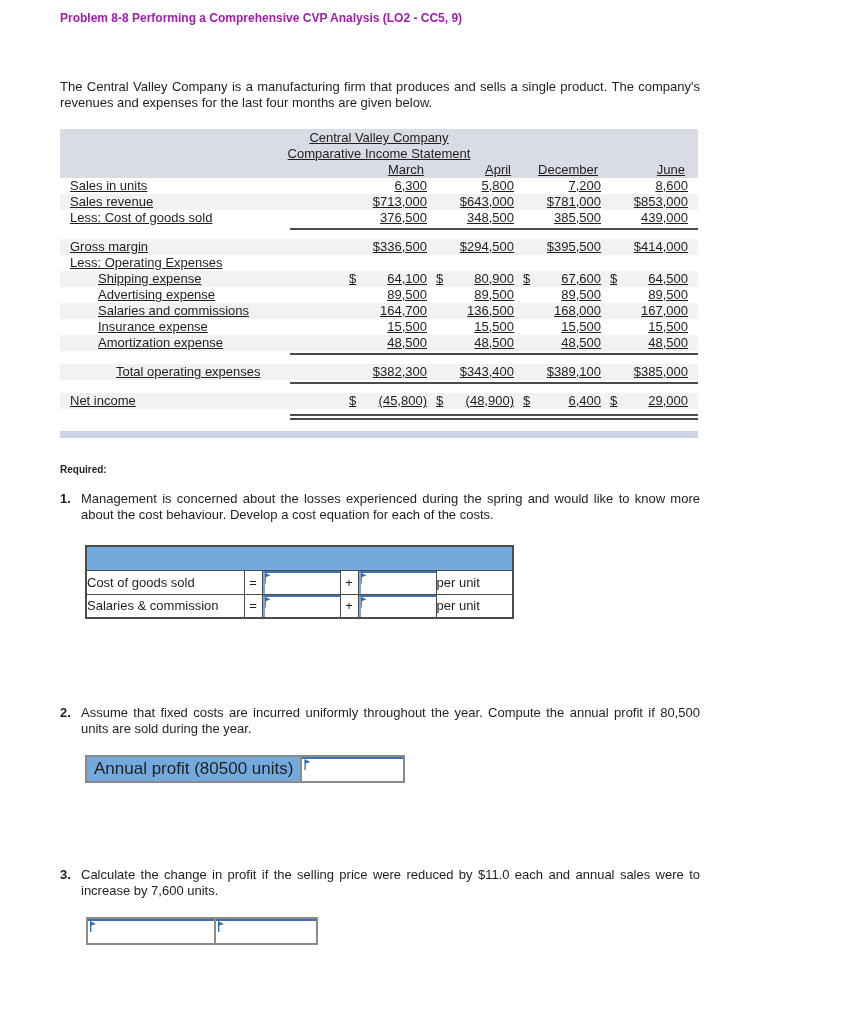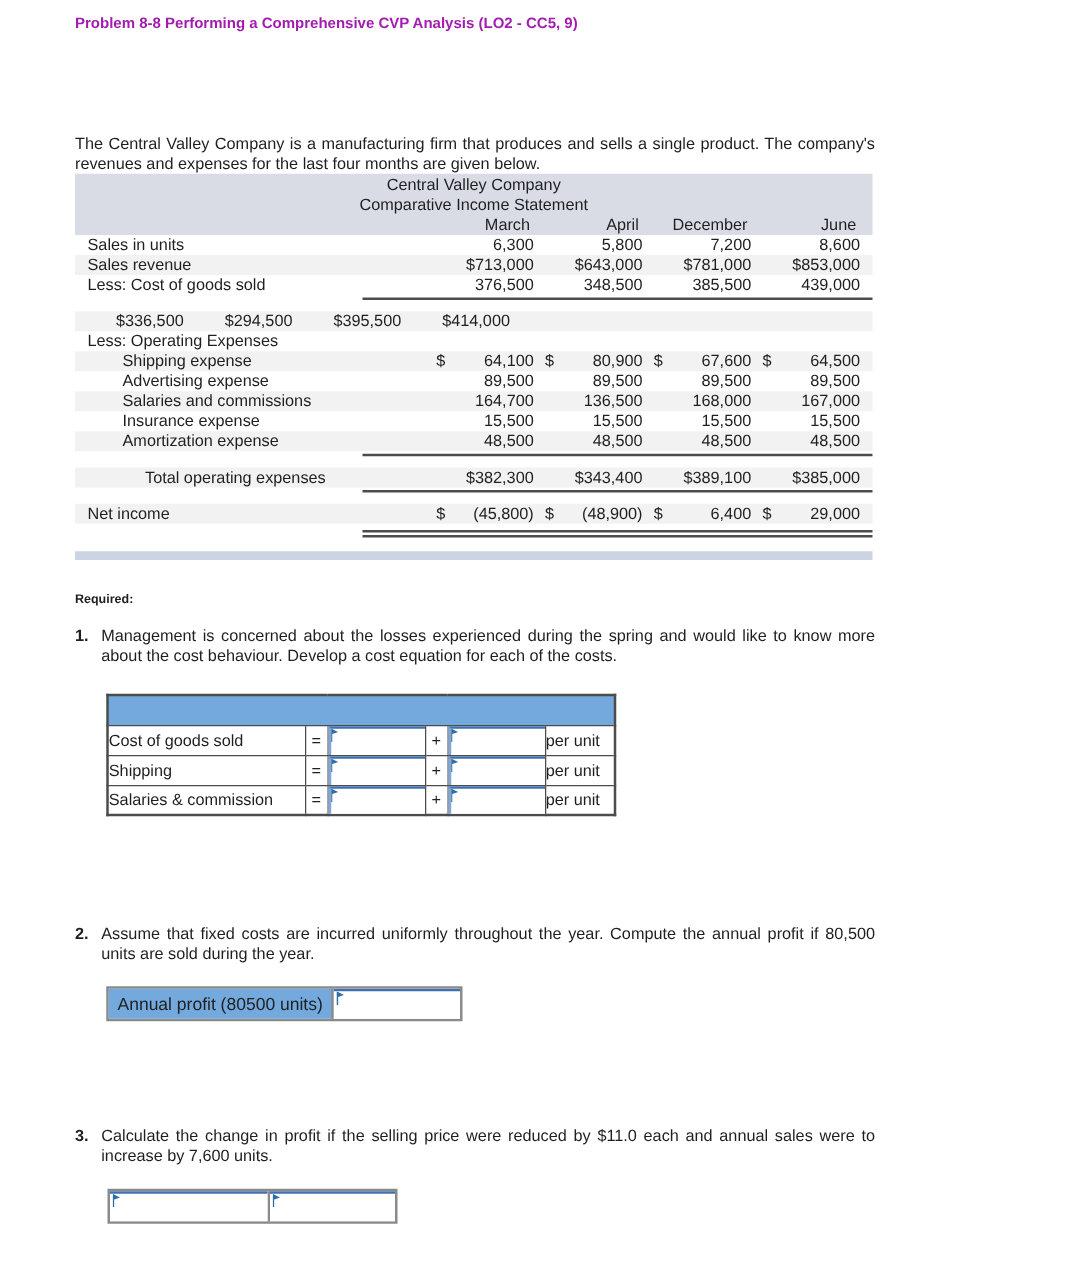--- a/index.html
+++ b/index.html
@@ -16,24 +16,24 @@
     --text-color:#1f1f1f;
   }
   *{box-sizing:border-box;}
   html,body{margin:0;padding:0;}
   body{
     width:862px;height:1024px;background:#ffffff;overflow:hidden;
     font-family:"Liberation Sans","DejaVu Sans",sans-serif;color:var(--text-color);
   }
   .page{padding:11px 0 0 60px;width:760px;}
   .title{font-size:12px;font-weight:bold;color:#a21caf;}
-  .intro{margin-top:82px;width:640px;font-size:13px;line-height:16px;text-align:justify;}
+  .intro{margin-top:54px;width:640px;font-size:13px;line-height:16px;text-align:justify;}
 
   
-  .stmt{width:638px;font-size:13px;}
+  .stmt{margin-top:18px;width:638px;font-size:13px;text-decoration:underline;}
   .stmt-header{background:var(--table-header-bg);padding:1px 0 0 0;}
   .stmt-title{height:16px;line-height:16px;text-align:center;}
   .stmt-row{display:flex;height:16px;line-height:16px;padding-right:10px;align-items:center;}
   .stmt-row.striped{background:var(--row-stripe-bg);}
   .stmt-label{width:280px;padding-left:10px;flex-shrink:0;white-space:nowrap;}
   .stmt-label.ind-1{padding-left:38px;}
   .stmt-label.ind-2{padding-left:56px;}
   .stmt-cell{width:87px;flex-shrink:0;display:flex;justify-content:flex-end;white-space:nowrap;}
   .stmt-cell.split{justify-content:space-between;padding-left:9px;}
   .stmt-colrow .stmt-cell{padding-right:3px;}
@@ -49,38 +49,38 @@
   .qnum{font-weight:bold;width:21px;flex-shrink:0;}
   .qtext{text-align:justify;flex:1;}
 
   
   .eq-table{margin:22px 0 0 25px;border-collapse:collapse;border:2px solid var(--cell-border-gray);font-size:13px;}
   .eq-table td{border:1px solid var(--cell-border-gray);height:24px;padding:0;}
   .eq-header-cell{background:var(--input-header-blue);height:20px;}
   .eq-label{width:158px;padding:0 6px;}
   .eq-op{width:18px;text-align:center;}
   .eq-input-cell{width:78px;}
-  .eq-unit{width:56px;padding-left:6px;}
+  .eq-unit{width:77px;padding-left:6px;}
 
   .input-wrap{position:relative;width:100%;height:100%;}
   .input-wrap input{
     display:block;width:100%;height:100%;background:#fff;outline:none;
     border:none;border-top:2px solid var(--input-border-blue);
     padding:0 4px;font:13px "Liberation Sans","DejaVu Sans",sans-serif;color:var(--text-color);
   }
   .eq-input-cell .input-wrap input{border-left:2px solid var(--input-border-blue-light);}
   .flag{
     position:absolute;top:2px;left:2px;width:6px;height:11px;z-index:2;pointer-events:none;
     background:var(--flag-blue);
     clip-path:polygon(0 0,100% 28%,22% 42%,22% 100%,0 100%);
   }
 
   
   .ap-control{display:flex;margin:18px 0 0 25px;width:fit-content;height:28px;border:2px solid var(--frame-gray);}
-  .ap-label{background:var(--input-header-blue);padding:0 7px;line-height:24px;font-size:14px;border-right:2px solid var(--frame-gray);white-space:nowrap;}
+  .ap-label{background:var(--input-header-blue);padding:0 7px;line-height:24px;font-size:17px;border-right:2px solid var(--frame-gray);white-space:nowrap;}
   .ap-input{width:101px;height:24px;}
 
   
   .q3-control{display:flex;margin:18px 0 0 26px;width:232px;height:28px;border:2px solid var(--frame-gray);}
   .q3-box1{width:128px;height:24px;border-right:2px solid var(--frame-gray);}
   .q3-box2{flex:1;height:24px;}
 </style>
 </head>
 <body>
 
@@ -119,20 +119,21 @@
         </div>
         <div class="stmt-row">
           <div class="stmt-label">Less: Cost of goods sold</div>
           <div class="stmt-cell">376,500</div>
           <div class="stmt-cell">348,500</div>
           <div class="stmt-cell">385,500</div>
           <div class="stmt-cell">439,000</div>
         </div>
         <div class="stmt-rule"></div>
         <div class="stmt-row striped">
+          <div class="stmt-label">Gross margin</div>
           <div class="stmt-cell">$336,500</div>
           <div class="stmt-cell">$294,500</div>
           <div class="stmt-cell">$395,500</div>
           <div class="stmt-cell">$414,000</div>
         </div>
         <div class="stmt-row">
           <div class="stmt-label">Less: Operating Expenses</div>
           <div class="stmt-cell"></div>
           <div class="stmt-cell"></div>
           <div class="stmt-cell"></div>
@@ -225,38 +226,20 @@
     <span class="qtext">Management is concerned about the losses experienced during the spring and would like to know more about the cost behaviour. Develop a cost equation for each of the costs.</span>
   </div>
 
   <table class="eq-table">
     <tbody>
         <tr>
       <td class="eq-header-cell" colspan="6"></td>
     </tr>
     <tr>
       <td class="eq-label">Cost of goods sold</td>
-      <td class="eq-op">=</td>
-      <td class="eq-input-cell">
-            <div class="input-wrap">
-              <span class="flag"></span>
-              <input type="text" value="" style="">
-            </div>
-          </td>
-      <td class="eq-op">+</td>
-      <td class="eq-input-cell">
-            <div class="input-wrap">
-              <span class="flag"></span>
-              <input type="text" value="" style="">
-            </div>
-          </td>
-      <td class="eq-unit">per unit</td>
-    </tr>
-    <tr>
-      <td class="eq-label">Shipping</td>
       <td class="eq-op">=</td>
       <td class="eq-input-cell">
             <div class="input-wrap">
               <span class="flag"></span>
               <input type="text" value="" style="">
             </div>
           </td>
       <td class="eq-op">+</td>
       <td class="eq-input-cell">
             <div class="input-wrap">

